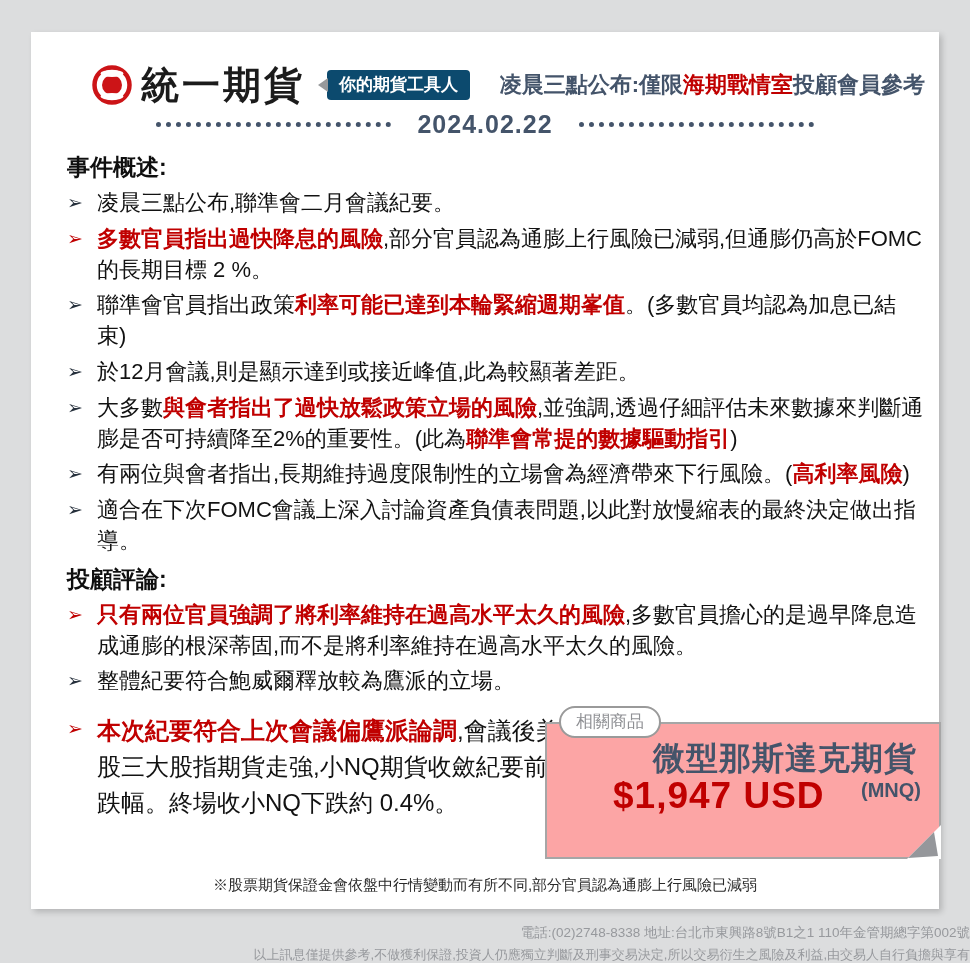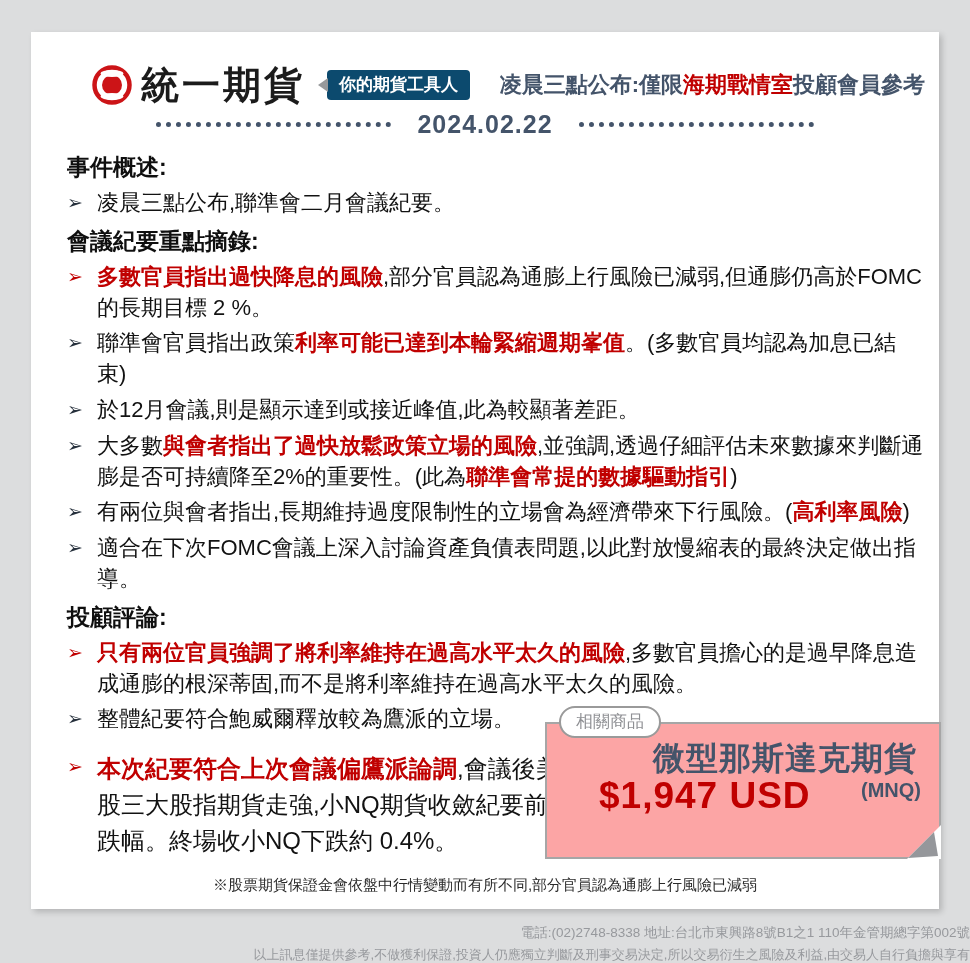--- a/index.html
+++ b/index.html
@@ -37,21 +37,21 @@
   .bullet.large { font-size:24px; line-height:1.5; margin-top:16px; }
   .bullet.narrow .btext { max-width:472px; }
 
   
   .product-box { position:absolute; left:514px; top:690px; width:392px; height:133px;
                  background:#fca5a5; border:2px solid #a6a6a6; }
   .pill { position:absolute; top:-18px; left:12px; background:#fff; border:2px solid #9a9a9a;
           border-radius:17px; padding:2px 15px 3px; color:#8f9094; font-size:17px; white-space:nowrap; }
   .pname { margin-top:16px; text-align:right; padding-right:22px; font-size:32px; font-weight:800;
            color:#44546a; line-height:1.15; letter-spacing:1px; }
-  .prow { display:flex; justify-content:space-between; align-items:flex-start; padding:0 18px 0 52px; margin-top:-2px; }
+  .prow { display:flex; justify-content:space-between; align-items:flex-start; padding:0 18px 0 66px; margin-top:-2px; }
   .pprice { color:#c00000; font-size:37px; font-weight:800; letter-spacing:1px; }
   .psym { color:#44546a; font-size:20px; font-weight:700; padding-top:4px; }
   .dogear { position:absolute; right:-2px; bottom:-2px; width:34px; height:34px; }
 
   
   .footnote { position:absolute; left:0; right:0; bottom:14px; text-align:center;
               font-size:15px; color:#2a2a2a; }
   .footer { position:absolute; left:0; right:0; top:924px; text-align:right; color:#97999d;margin-left:44px; }
   .footer-line1 { font-size:13.5px; margin-bottom:4px; }
   .footer-line2 { font-size:13px; }
@@ -81,21 +81,20 @@
       <span class="date">2024.02.22</span>
       <span class="dots"></span>
     </div>
 
     <div id="content">
         <div class="sec-heading">事件概述:</div>
         <div class="bullet">
           <span class="marker">➢</span>
           <div class="btext"><span>凌晨三點公布,聯準會二月會議紀要。</span></div>
         </div>
-        <div class="sec-heading">會議紀要重點摘錄:</div>
         <div class="bullet">
           <span class="marker red">➢</span>
           <div class="btext"><span class="red">多數官員指出過快降息的風險</span><span>,部分官員認為通膨上行風險已減弱,但通膨仍高於FOMC的長期目標 2 %。</span></div>
         </div>
         <div class="bullet">
           <span class="marker">➢</span>
           <div class="btext"><span>聯準會官員指出政策</span><span class="red">利率可能已達到本輪緊縮週期峯值</span><span>。(多數官員均認為加息已結束)</span></div>
         </div>
         <div class="bullet">
           <span class="marker">➢</span>

